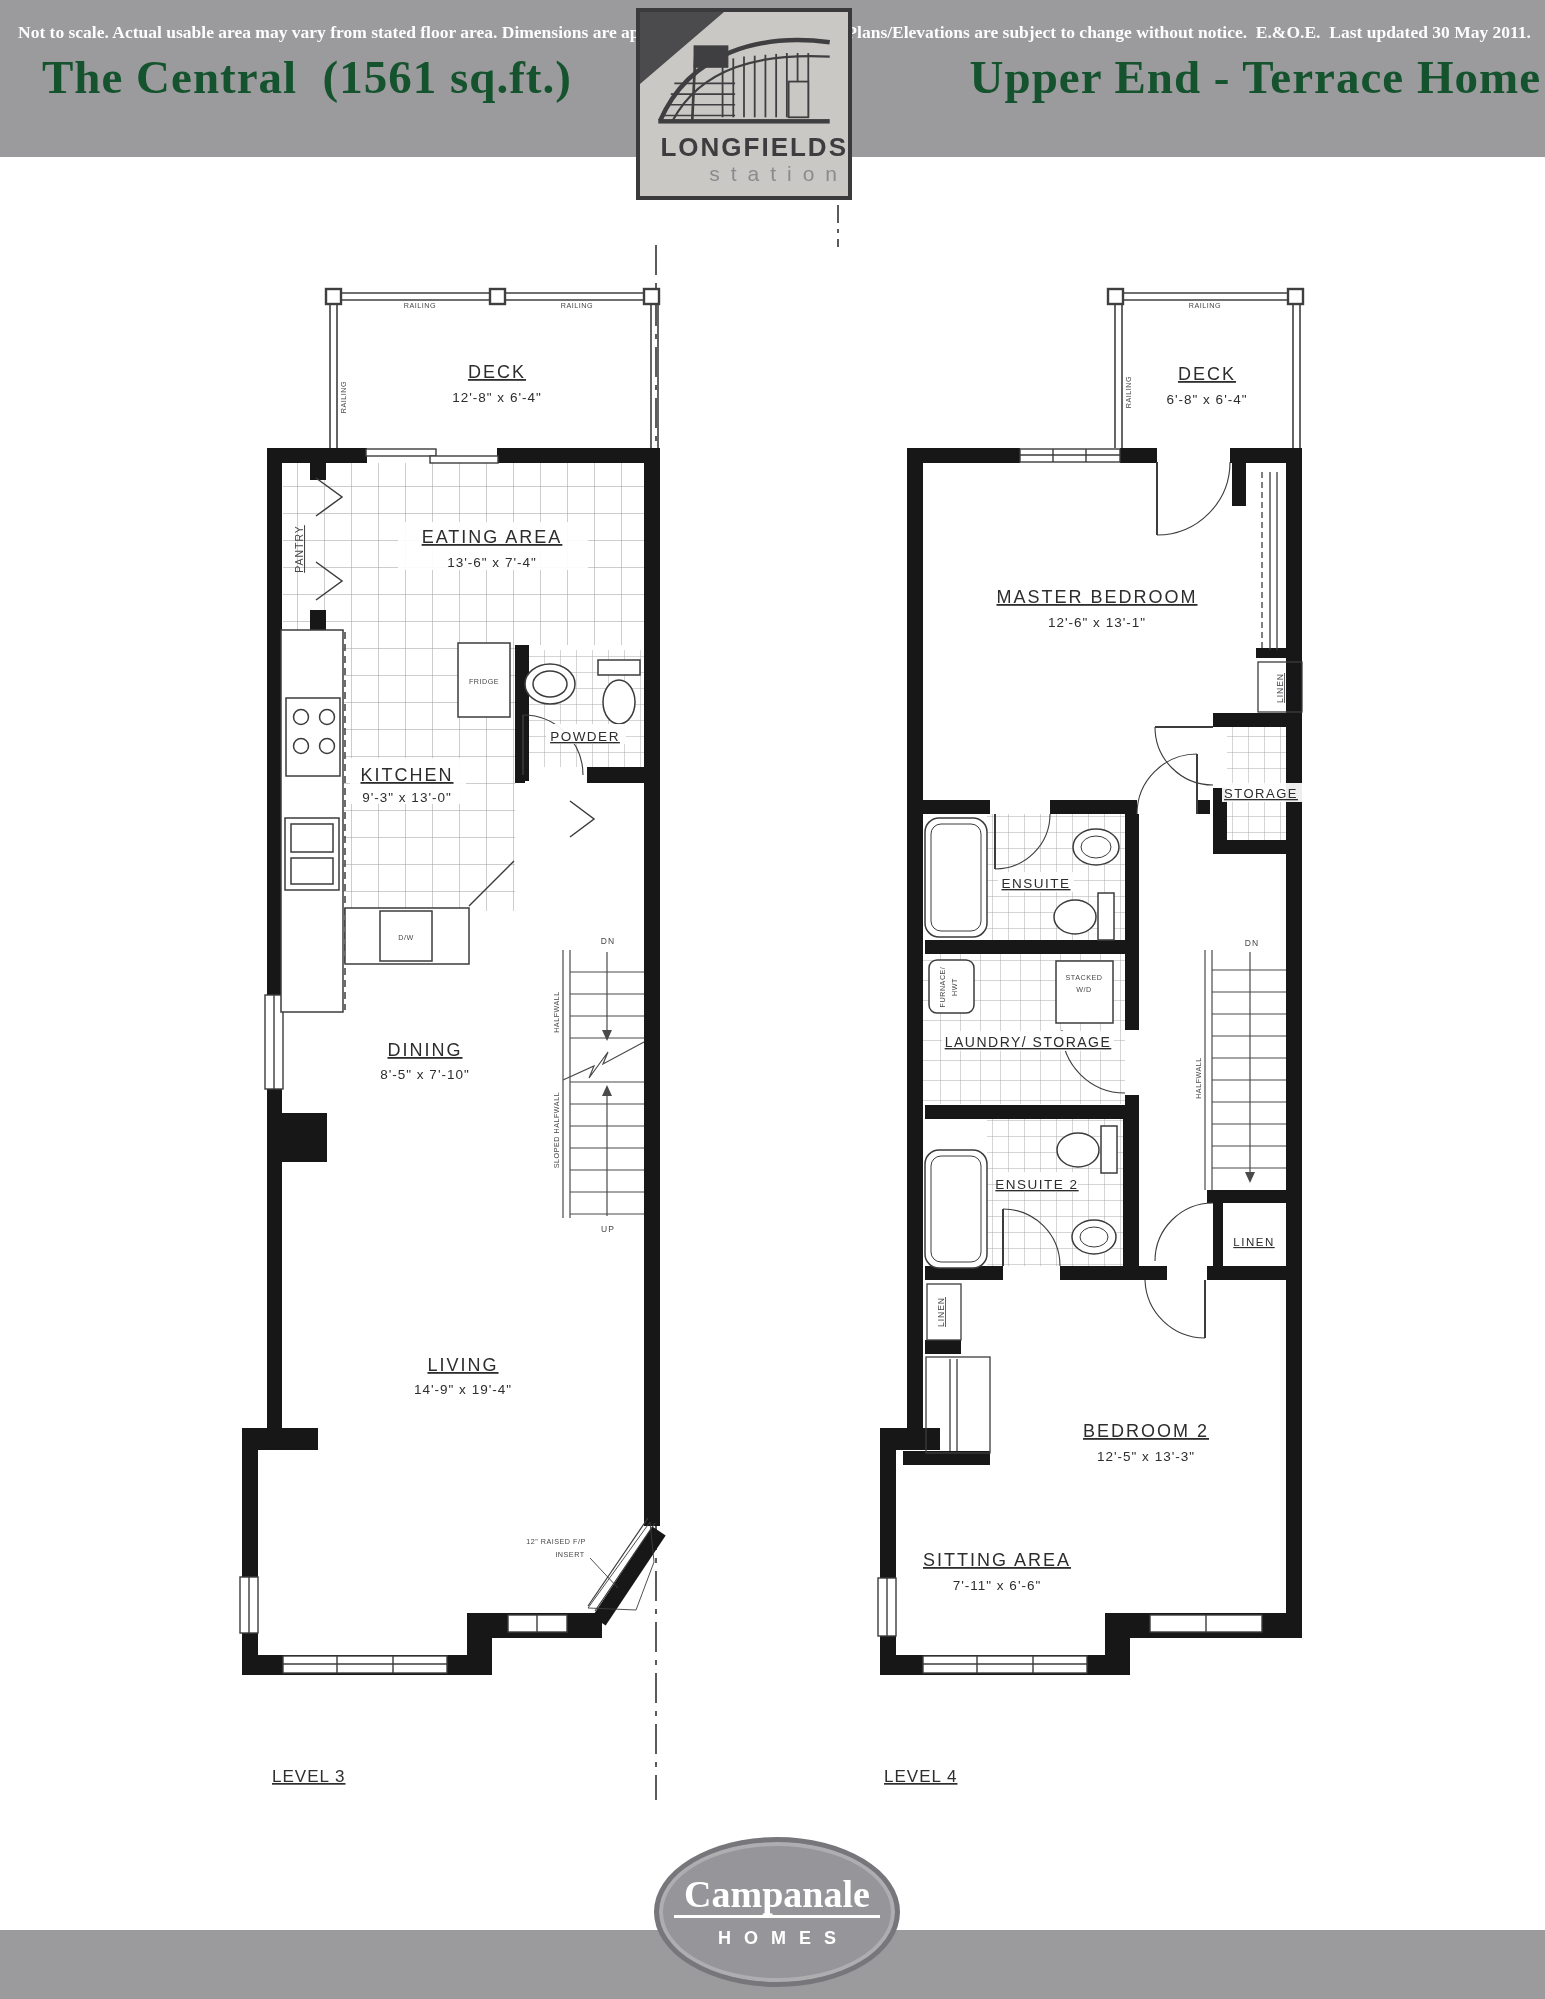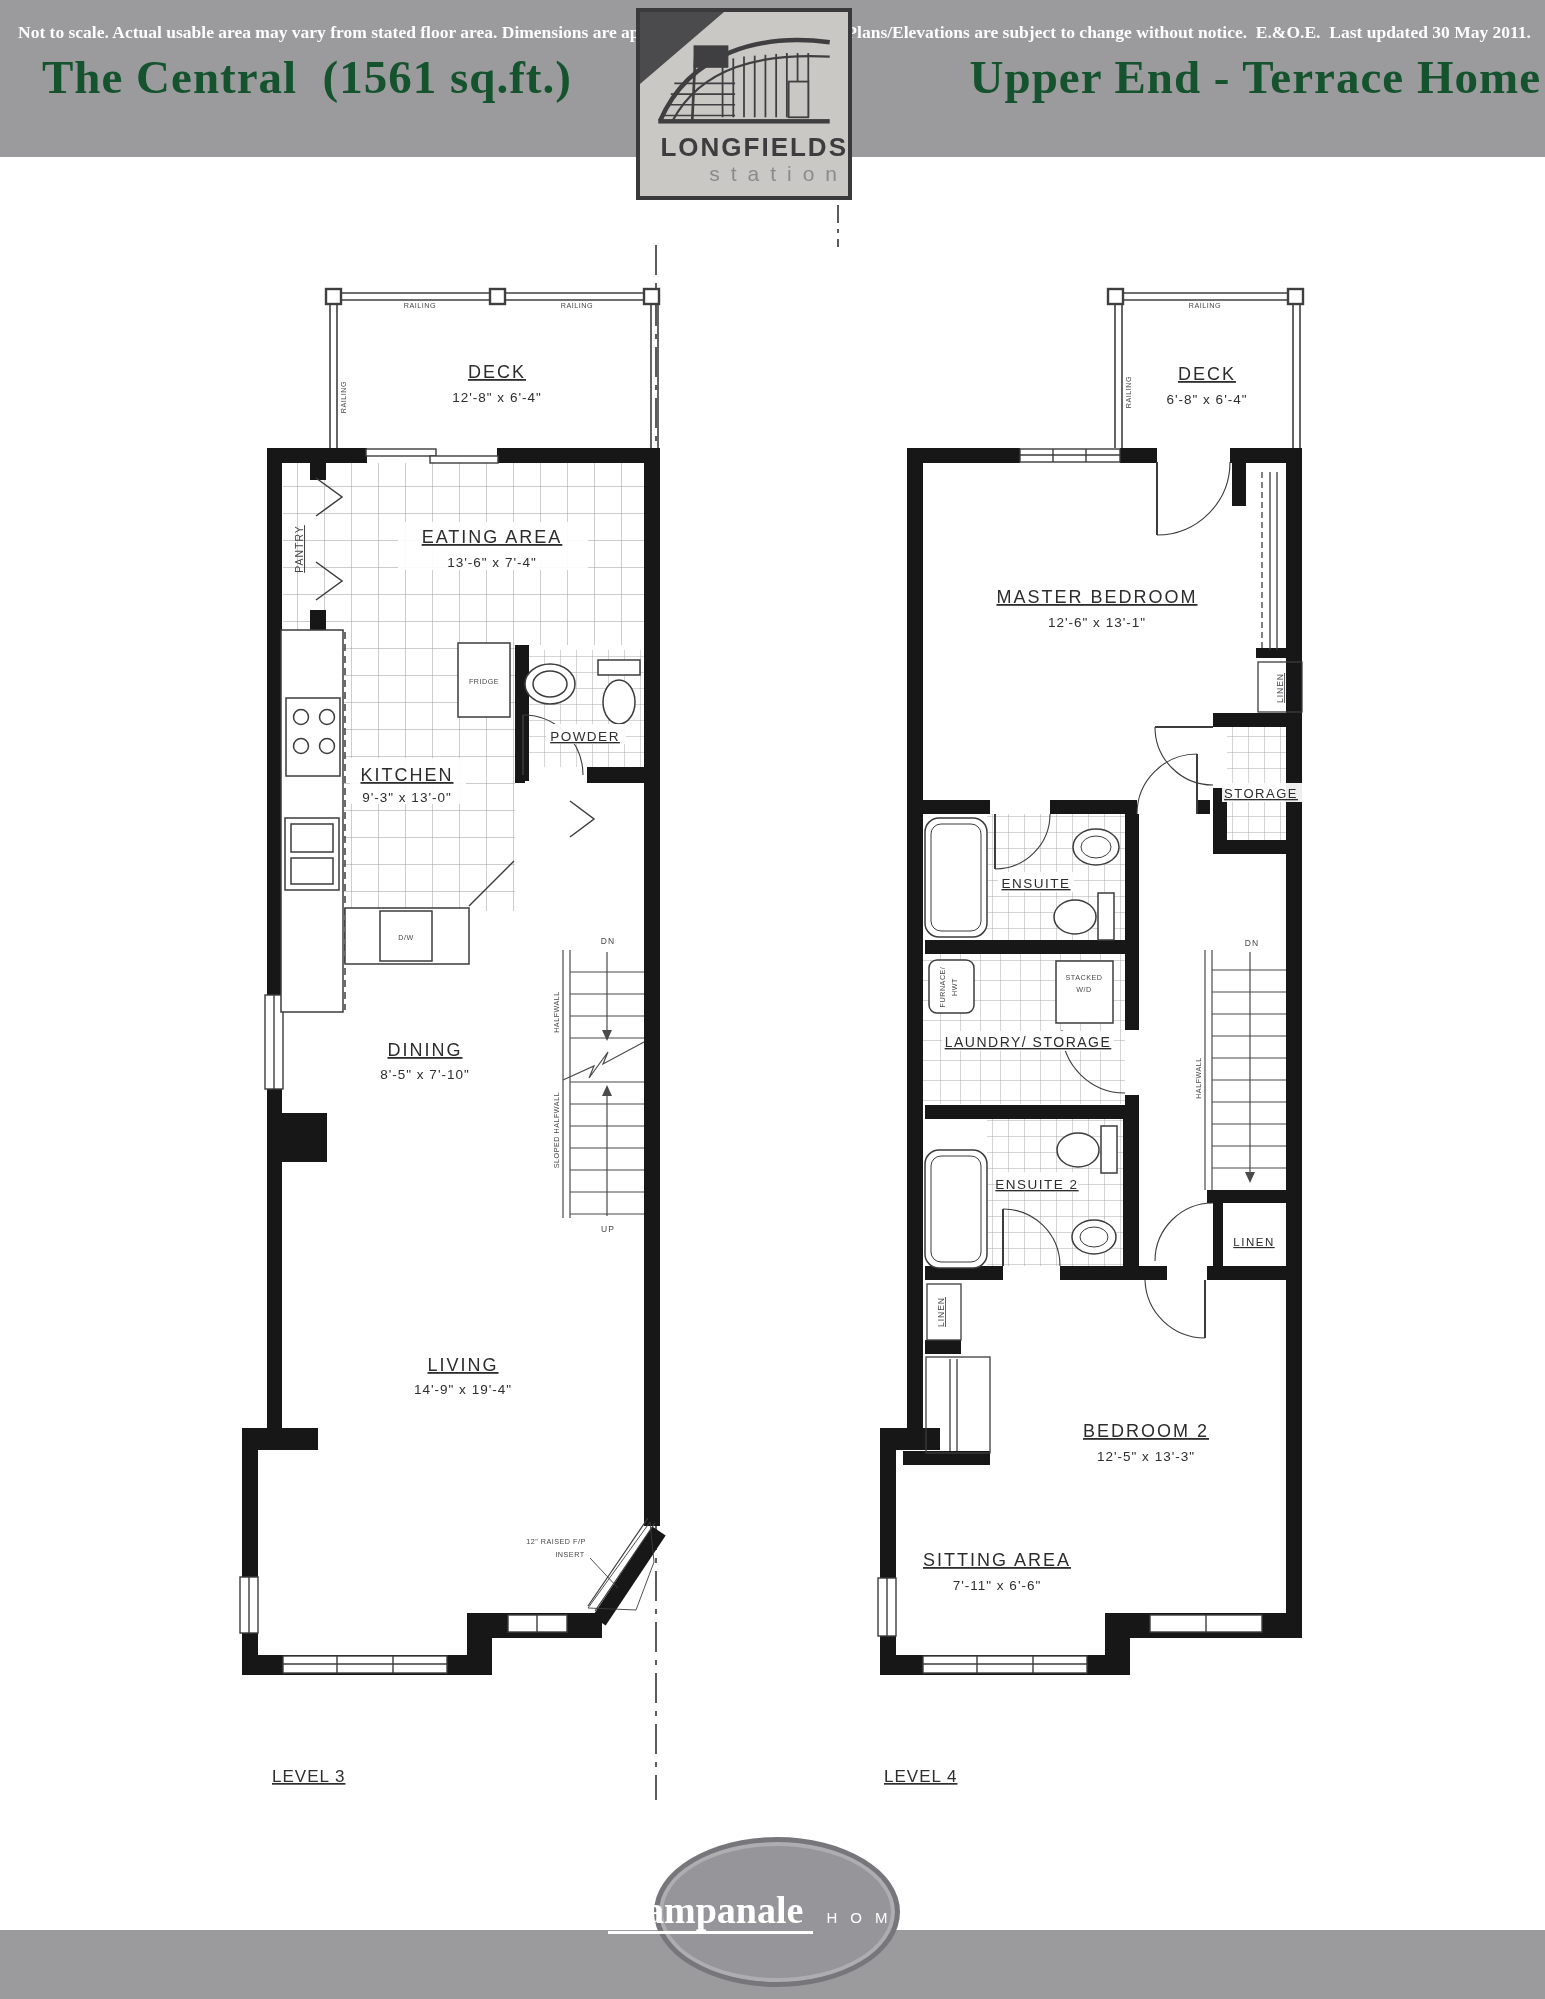--- a/index.html
+++ b/index.html
@@ -22,24 +22,24 @@
   .logo-tri{position:absolute;left:0;top:0;width:0;height:0;border-top:72px solid #4b4b4d;
             border-right:84px solid transparent;}
   .logo-art{position:absolute;left:12px;top:16px;}
   .logo-name{position:absolute;left:0;top:120px;width:100%;font-size:26px;font-weight:bold;
              color:#3d3d3f;letter-spacing:2px;}
   .logo-sub{position:absolute;left:0;top:150px;width:100%;font-size:21px;color:#8b8b8d;
             letter-spacing:11px;text-indent:11px;}
   
   .brand{position:absolute;left:654px;top:1837px;width:236px;height:140px;background:#96969a;
          border:5px solid #77777b;border-radius:50%;box-shadow:inset 0 0 0 4px #aeaeb1;
-         z-index:5;display:flex;align-items:center;justify-content:center;}
+         z-index:5;display:flex;flex-direction:column;align-items:center;justify-content:center;}
   .brand-name{font-family:"Liberation Serif",serif;font-weight:bold;font-size:38px;color:#ffffff;
               border-bottom:3px solid #ffffff;padding:0 10px 2px 10px;line-height:1;}
-  .brand-sub{margin-top:10px;font-size:15px;font-weight:normal;color:#ffffff;
+  .brand-sub{margin-top:10px;font-size:18px;font-weight:bold;color:#ffffff;
              letter-spacing:13px;text-indent:13px;}
   
   svg text{font-family:"Liberation Sans",sans-serif;}
   .rn{font-size:18px;letter-spacing:2px;fill:#2d2d2f;text-anchor:middle;text-decoration:underline;}
   .rn2{font-size:14px;letter-spacing:1.5px;fill:#2d2d2f;text-anchor:middle;text-decoration:underline;}
   .rd{font-size:13.5px;letter-spacing:1px;fill:#2d2d2f;text-anchor:middle;}
   .sm{font-size:8.5px;letter-spacing:1px;fill:#46464a;text-anchor:middle;}
   .xs{font-size:7.2px;letter-spacing:0.5px;fill:#46464a;text-anchor:middle;}
   .lvl{font-size:17px;letter-spacing:1px;fill:#2e2e30;text-anchor:start;text-decoration:underline;}
 </style>

